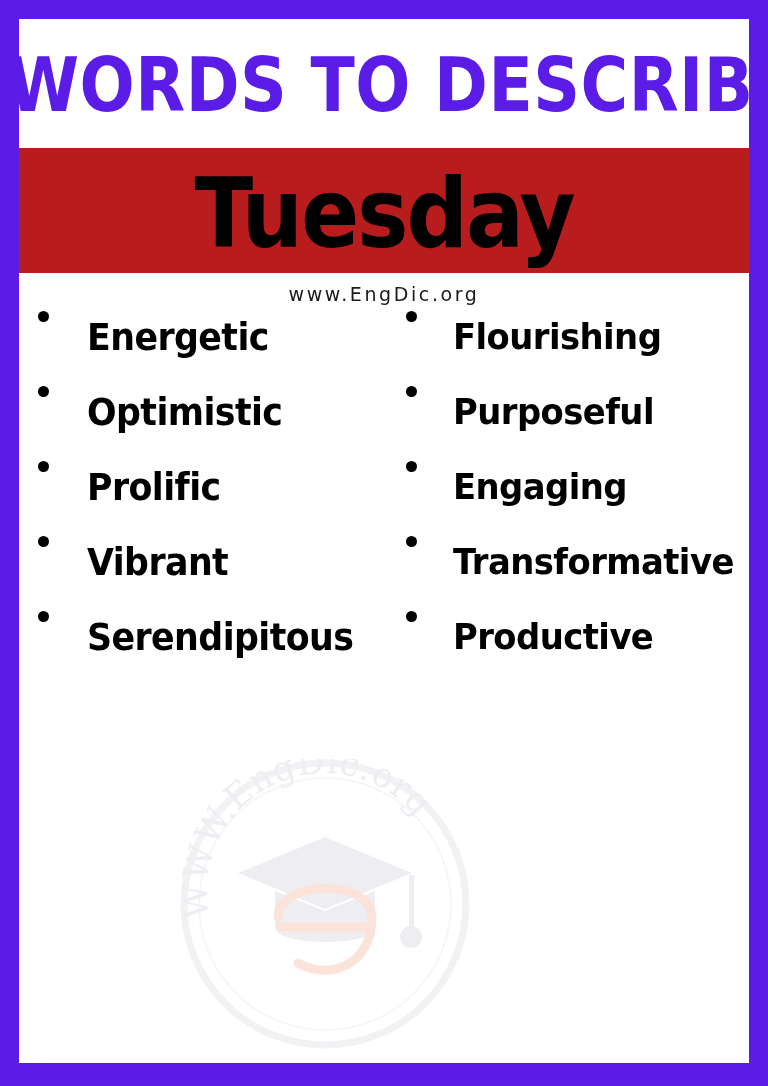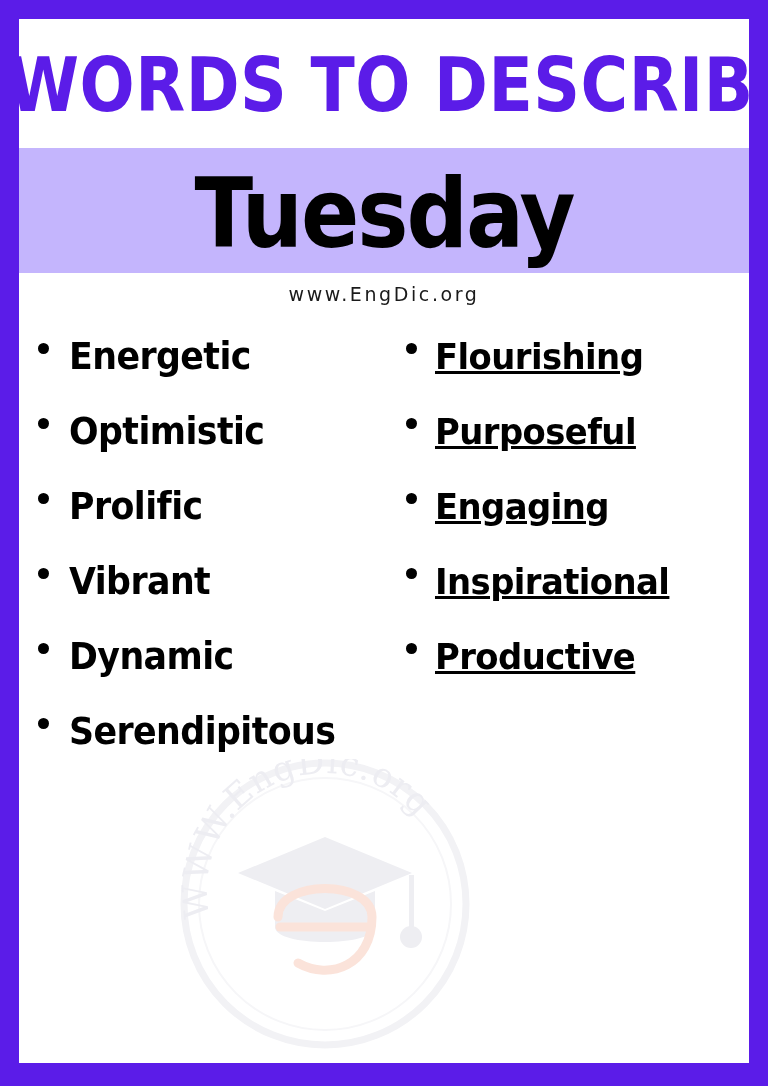--- a/index.html
+++ b/index.html
@@ -68,21 +68,21 @@
     transform-origin: center center;
     white-space: nowrap;
   }
 
   .green-band {
     position: absolute;
     left: 0;
     top: 129px;
     width: 730px;
     height: 125px;
-    background: #c4b5fd;
+    background: #b91c1c;
     display: flex;
     align-items: center;
     justify-content: center;
     z-index: 2;
   }
   .green-band span {
     font-family: "DejaVu Sans", sans-serif;
     font-weight: 700;
     font-size: 86px;
     line-height: 1;
@@ -115,31 +115,32 @@
     left: 0;
     top: 300px;
     width: 730px;
     display: flex;
     z-index: 2;
   }
   .col {
     box-sizing: border-box;
   }
   .col-left  { width: 371px; padding-left: 19px; }
-  .col-right { width: 359px; padding-left: 16px; text-decoration: underline; }
+  .col-right { width: 359px; padding-left: 16px; }
 
   .word-list {
     list-style: none;
     margin: 0;
     padding: 0;
   }
   .word-item {
     display: flex;
-    align-items: center;
+    align-items: flex-start;
     height: 75px;
+    gap: 18px;
   }
   .bullet {
     flex: 0 0 auto;
     width: 11px;
     height: 11px;
     border-radius: 50%;
     background: #000000;
     position: relative;
     top: -8px;
     margin-right: 20px;
@@ -212,24 +213,20 @@
           <li class="word-item">
             <span class="bullet"></span>
             <span class="word-text">Prolific</span>
           </li>
           <li class="word-item">
             <span class="bullet"></span>
             <span class="word-text">Vibrant</span>
           </li>
           <li class="word-item">
             <span class="bullet"></span>
-            <span class="word-text">Dynamic</span>
-          </li>
-          <li class="word-item">
-            <span class="bullet"></span>
             <span class="word-text">Serendipitous</span>
           </li>
         </ul>
       </div>
 
       <div class="col col-right">
         <ul class="word-list">
           <li class="word-item">
             <span class="bullet"></span>
             <span class="word-text">Flourishing</span>
@@ -237,21 +234,21 @@
           <li class="word-item">
             <span class="bullet"></span>
             <span class="word-text">Purposeful</span>
           </li>
           <li class="word-item">
             <span class="bullet"></span>
             <span class="word-text">Engaging</span>
           </li>
           <li class="word-item">
             <span class="bullet"></span>
-            <span class="word-text">Inspirational</span>
+            <span class="word-text">Transformative</span>
           </li>
           <li class="word-item">
             <span class="bullet"></span>
             <span class="word-text">Productive</span>
           </li>
         </ul>
       </div>
 
     </div>
   </div>

